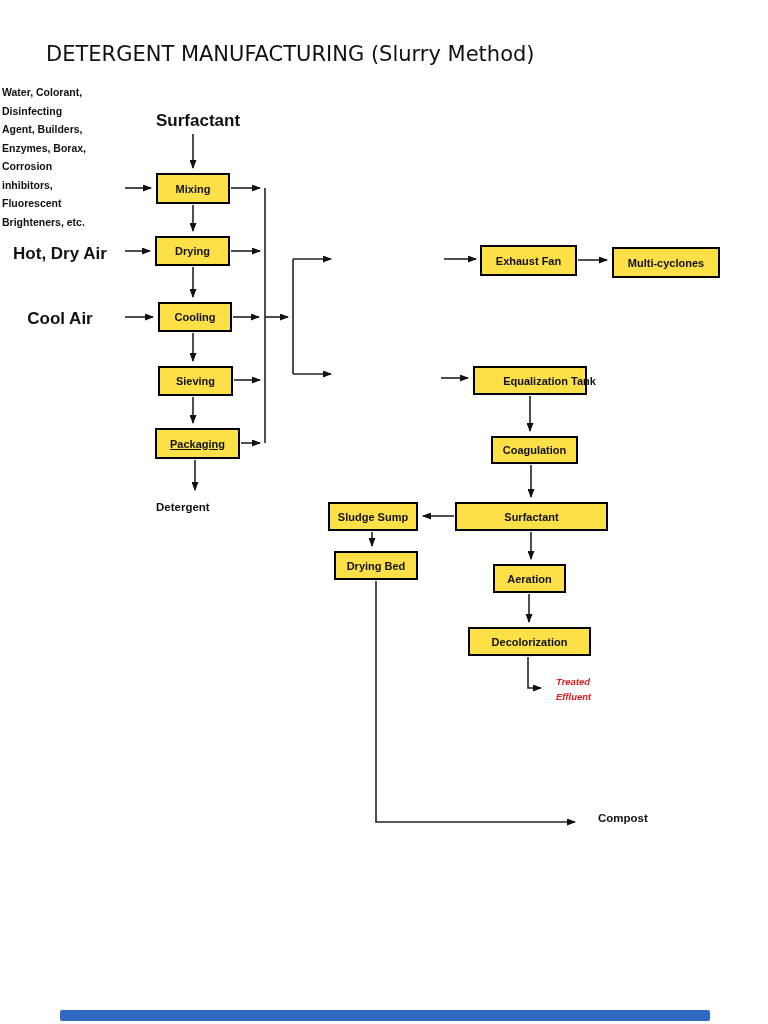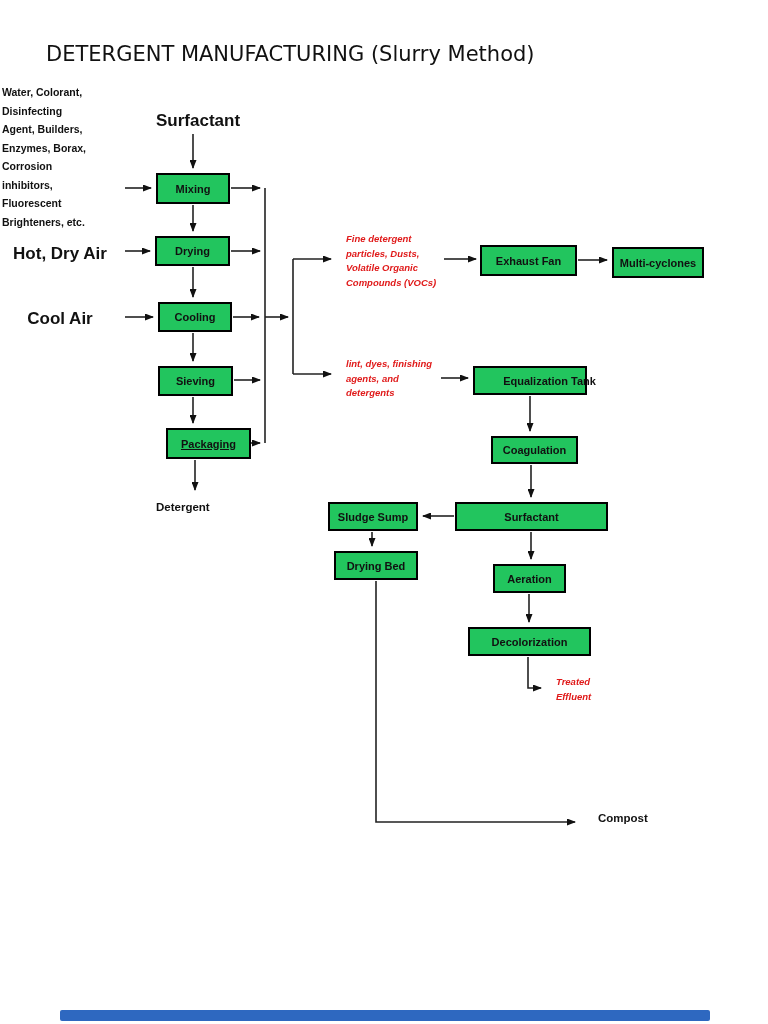--- a/index.html
+++ b/index.html
@@ -1,21 +1,21 @@
 <!DOCTYPE html>
 <html><head>
 <meta charset="utf-8">
 <style>
   html,body{margin:0;padding:0;background:#fff;}
   .page{position:relative;width:768px;height:1024px;background:#ffffff;overflow:hidden;
         font-family:"Liberation Sans",sans-serif;color:#1a1a1a;}
   .title{position:absolute;left:46px;top:42px;font-family:"DejaVu Sans",sans-serif;
          font-size:21px;font-weight:400;color:#111;white-space:nowrap;}
   .flowsvg{position:absolute;left:0;top:0;width:768px;height:1024px;}
-  .box{position:absolute;border:2px solid #000;background:#22c55e;display:flex;
+  .box{position:absolute;border:2px solid #000;background:#fde047;display:flex;
        align-items:center;justify-content:center;font-weight:bold;font-size:11px;
        color:#111;box-sizing:border-box;white-space:nowrap;}
   .lbl{position:absolute;font-weight:bold;font-size:17px;color:#111;white-space:pre-line;}
   .ingredients{left:2px;top:83px;width:120px;font-size:10.5px;line-height:18.5px;text-align:left;}
   .surfactant{left:156px;top:111px;width:74px;text-align:center;}
   .hotair{left:8px;top:244px;width:104px;text-align:center;}
   .coolair{left:8px;top:309px;width:104px;text-align:center;}
   .detergent{left:156px;top:501px;width:80px;text-align:left;font-size:11.5px;}
   .compost{left:598px;top:812px;font-size:11.5px;}
   .red{position:absolute;color:#e01a1a;font-style:italic;font-weight:600;
@@ -24,23 +24,23 @@
   .red.lint{left:346px;top:357px;width:110px;}
   .red.effluent{left:556px;top:675px;width:70px;}
   .underline{text-decoration:underline;}
   .scrollbar{position:absolute;left:60px;top:1010px;width:650px;height:11px;
              background:#2e68c0;border-radius:2px;}
   
   .b-mixing{left:156px;top:173px;width:74px;height:31px;}
   .b-drying{left:155px;top:236px;width:75px;height:30px;}
   .b-cooling{left:158px;top:302px;width:74px;height:30px;}
   .b-sieving{left:158px;top:366px;width:75px;height:30px;}
-  .b-packaging{left:166px;top:428px;width:85px;height:31px;}
+  .b-packaging{left:155px;top:428px;width:85px;height:31px;}
   .b-exhaust{left:480px;top:245px;width:97px;height:31px;}
-  .b-multicyclones{left:612px;top:247px;width:92px;height:31px;}
+  .b-multicyclones{left:612px;top:247px;width:108px;height:31px;}
   .b-eqtank{left:473px;top:366px;width:114px;height:29px;padding-left:39px;}
   .b-coagulation{left:491px;top:436px;width:87px;height:28px;}
   .b-filtration{left:455px;top:502px;width:153px;height:29px;}
   .b-sludgesump{left:328px;top:502px;width:90px;height:29px;align-items:center;}
   .b-dryingbed{left:334px;top:551px;width:84px;height:29px;}
   .b-aeration{left:493px;top:564px;width:73px;height:29px;justify-content:center;}
   .b-decolorization{left:468px;top:627px;width:123px;height:29px;}
 </style>
 </head>
 <body>
@@ -137,27 +137,20 @@
   <div class="box b-dryingbed">
       <span>Drying Bed</span>
     </div>
   <div class="box b-aeration">
       <span>Aeration</span>
     </div>
   <div class="box b-decolorization">
       <span>Decolorization</span>
     </div>
 
-  <div class="red fine">Fine detergent
-particles, Dusts,
-Volatile Organic
-Compounds (VOCs)</div>
-  <div class="red lint">lint, dyes, finishing
-agents, and
-detergents</div>
   <div class="red effluent">Treated
 Effluent</div>
 
   <div class="lbl detergent">Detergent</div>
   <div class="lbl compost">Compost</div>
 
   <div class="scrollbar"></div>
 
 </div>
 

